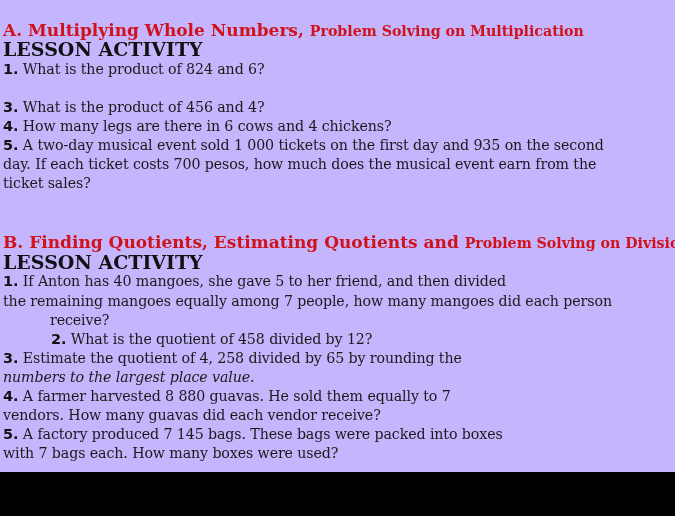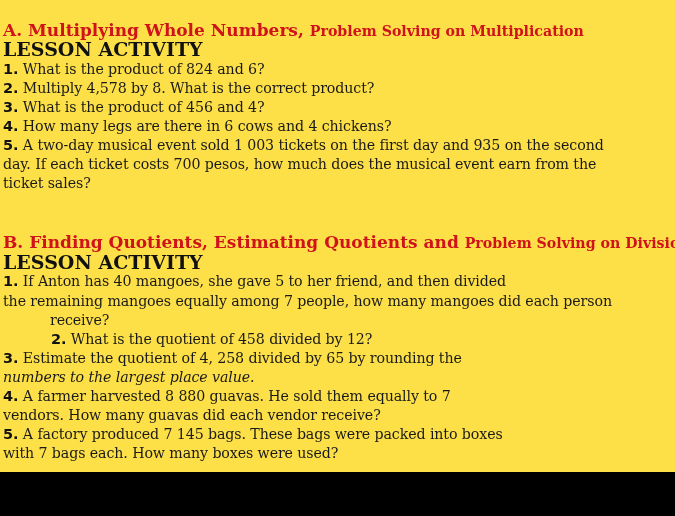--- a/index.html
+++ b/index.html
@@ -1,44 +1,43 @@
 <!DOCTYPE html>
 <html><head>
   <meta charset="utf-8">
   <style>
     html, body { margin: 0; padding: 0; }
     body {
       width: 675px; height: 516px; overflow: hidden; background: #ffffff;
       font-family: "DejaVu Serif", "Liberation Serif", serif;
       color: #1a1a1a; position: relative;
     }
-    .page { position: absolute; left: 0; top: 0; width: 675px; height: 472px; background: #fde047; overflow: hidden; }
+    .page { position: absolute; left: 0; top: 0; width: 675px; height: 472px; background: #c4b5fd; overflow: hidden; }
     .line { position: absolute; left: 3px; white-space: nowrap; font-size: 14.2px; line-height: 19px; letter-spacing: -0.1px; }
     .heading { position: absolute; left: 3px; white-space: nowrap; color: #d0121b; font-weight: bold; font-size: 17px; line-height: 22px; }
     .heading .small { font-size: 14.2px; }
     .sub { position: absolute; left: 3px; white-space: nowrap; font-weight: bold; font-size: 19px; line-height: 19px; color: #111; }
     .num { font-family: "DejaVu Sans", "Liberation Sans", sans-serif; font-weight: bold; font-size: 14.5px; color: #111; }
     .blackbar { position: absolute; left: 0; top: 472px; width: 675px; height: 44px; background: #000; }
   </style>
 </head>
 <body>
 
 <div class="page">
 
   <div class="heading" style="top:19px;">
     <span>A. Multiplying Whole Numbers,</span>
     <span class="small">Problem Solving on Multiplication</span>
   </div>
   <div class="sub" style="top:40px;">LESSON ACTIVITY</div>
 
   <div class="line" style="top:60px;"><span class="num">1.</span> <span>What is the product of 824 and 6?</span></div>
-  <div class="line" style="top:79px;"><span class="num">2.</span> <span>Multiply 4,578 by 8. What is the correct product?</span></div>
   <div class="line" style="top:98px;"><span class="num">3.</span> <span>What is the product of 456 and 4?</span></div>
   <div class="line" style="top:117px;"><span class="num">4.</span> <span>How many legs are there in 6 cows and 4 chickens?</span></div>
-  <div class="line" style="top:136px;"><span class="num">5.</span> <span>A two-day musical event sold 1 003 tickets on the first day and 935 on the second</span></div>
+  <div class="line" style="top:136px;"><span class="num">5.</span> <span>A two-day musical event sold 1 000 tickets on the first day and 935 on the second</span></div>
   <div class="line" style="top:155px;">day. If each ticket costs 700 pesos, how much does the musical event earn from the</div>
   <div class="line" style="top:174px;">ticket sales?</div>
 
   <div class="heading" style="top:231px;">
     <span>B. Finding Quotients, Estimating Quotients and</span>
     <span class="small">Problem Solving on Division</span>
   </div>
   <div class="sub" style="top:253px;">LESSON ACTIVITY</div>
 
   <div class="line" style="top:272px;"><span class="num">1.</span> <span>If Anton has 40 mangoes, she gave 5 to her friend, and then divided</span></div>

